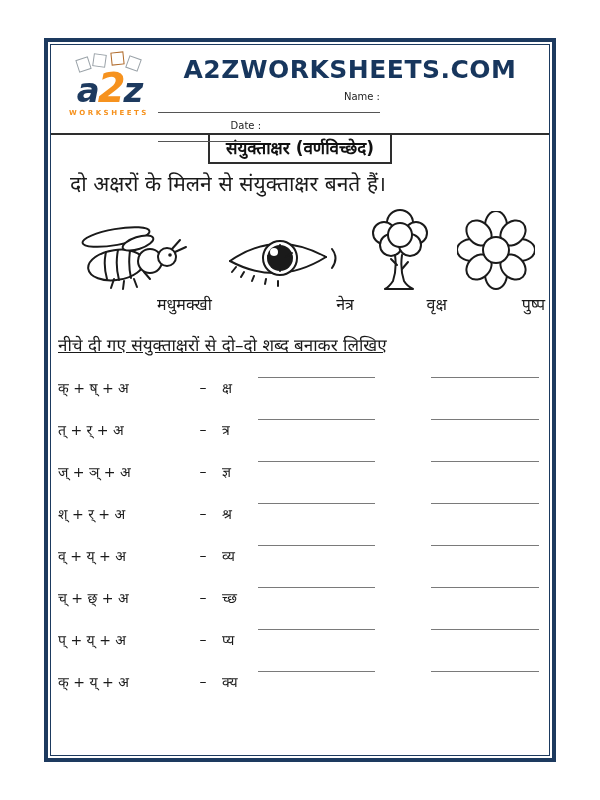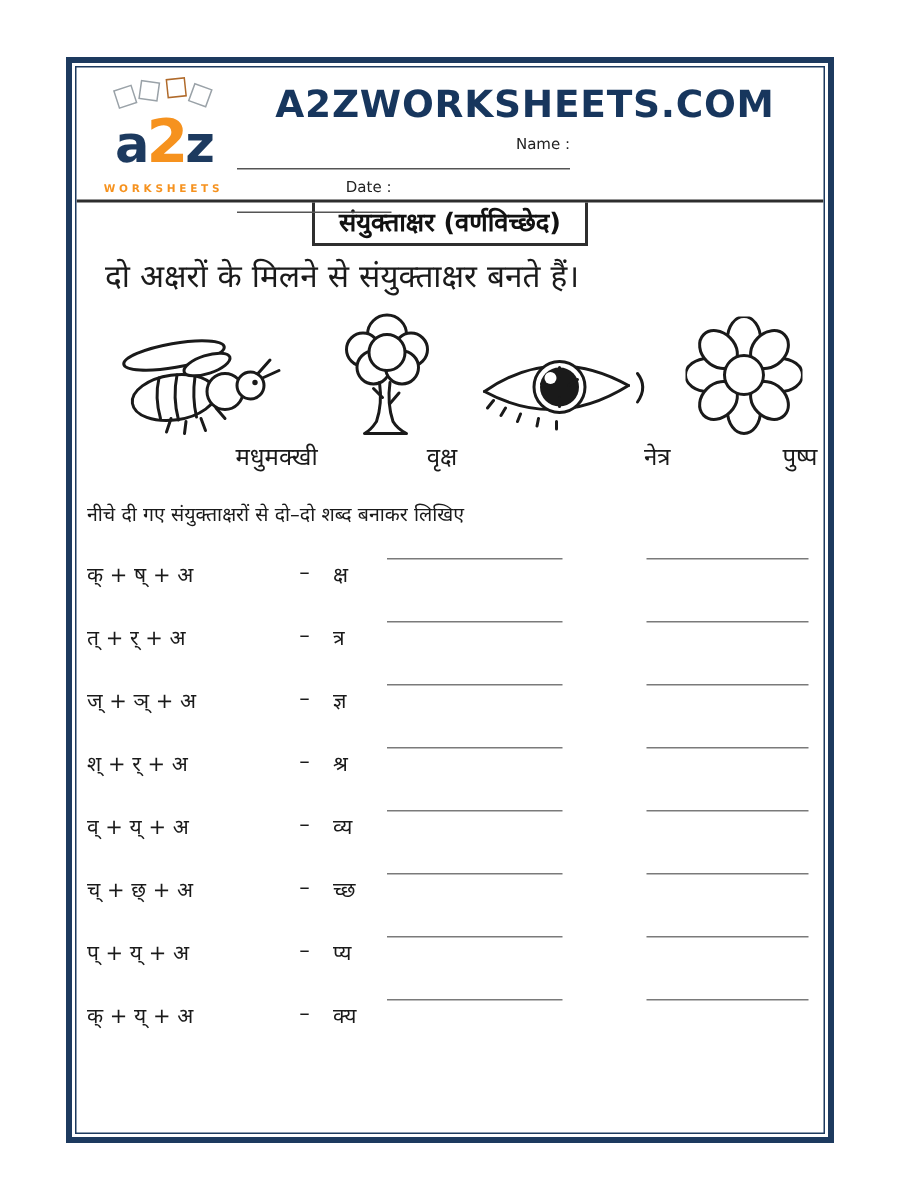--- a/index.html
+++ b/index.html
@@ -19,21 +19,21 @@
   }
   
   .header { position:relative; height:88px; }
   .logo { position:absolute; left:12px; top:10px; width:92px; text-align:center; }
   .notes { position:relative; height:16px; }
   .note { position:absolute; width:13px; height:13px; background:#fff; border:1px solid #9aa2a8; }
   .n1 { left:14px; top:3px; transform:rotate(-18deg); }
   .n2 { left:30px; top:-1px; transform:rotate(8deg); }
   .n3 { left:48px; top:-3px; transform:rotate(-6deg); border-color:#b06a2a; }
   .n4 { left:64px; top:2px; transform:rotate(20deg); }
-  .logo-text { font-weight:900; font-size:34px; line-height:48px; color:#1d3a5f; letter-spacing:-2px; }
+  .logo-text { font-weight:900; font-size:34px; line-height:35px; color:#1d3a5f; letter-spacing:-2px;font-style:italic; }
   .logo-text .two { color:#f6921e; font-size:40px; }
   .logo-sub { font-size:7px; letter-spacing:2.5px; color:#f6921e; font-weight:bold; margin-top:1px; }
   .site-title {
     margin-left:100px; text-align:center; padding-top:10px;
     font-size:25px; font-weight:800; color:#17365d; letter-spacing:0.5px;
   }
   .fields { margin:4px 8px 0 104px; font-size:10px; color:#222; }
   .field-row { display:flex; justify-content:space-between; align-items:flex-end; margin-top:7px; }
   .fgroup { display:flex; align-items:flex-end;flex-direction:column; }
   .blank { display:inline-block; border-bottom:1px solid #555; height:11px; margin-left:3px; }
@@ -49,21 +49,21 @@
     width:max-content; margin:0 auto; border:2px solid #2e2e2e; border-top:none;
     padding:1px 16px 3px; font-size:17px; font-weight:bold; color:#111;
   }
   .intro { margin:5px 19px 0; font-size:21px; }
   
   .images-row { display:flex; align-items:flex-end; margin:8px 4px 0; }
   .img-cell { text-align:right; }
   .c-bee { width:32%; } .c-tree { width:19%; } .c-eye { width:29%; } .c-flower { width:20%; }
   .img-cell svg { display:block; margin:0 auto; }
   .img-label { font-size:16px; margin-top:2px; }
-  .instruction { margin:18px 7px 0; font-size:13px; }
+  .instruction { margin:18px 7px 0; font-size:17px;text-decoration:underline; }
   
   .rows { margin:10px 7px 0; }
   .wrow { display:flex; align-items:center; height:42px; font-size:14px; }
   .expr { width:126px; }
   .dash { width:38px; text-align:center; }
   .result { width:40px; }
   .line1 { flex:1.08; border-bottom:1px solid #7a7a7a; height:1px; transform:translateY(-10px); margin-left:-4px; }
   .gap { width:56px; }
   .line2 { flex:1; border-bottom:1px solid #7a7a7a; height:1px; transform:translateY(-10px); margin-right:3px; }
   svg .ln { fill:none; stroke:#1a1a1a; stroke-width:2; stroke-linecap:round; stroke-linejoin:round; }
@@ -116,45 +116,45 @@
             <circle class="fw" cx="82" cy="42" r="12"></circle>
             <circle class="fw" cx="99" cy="38" r="9"></circle>
             <circle cx="102" cy="36" r="1.8" fill="#1a1a1a"></circle>
             <path class="ln" d="M104 30 l8 -9 M107 33 l11 -5"></path>
             <ellipse class="fw" cx="48" cy="18" rx="34" ry="8" transform="rotate(-10 48 18)"></ellipse>
             <ellipse class="fw" cx="70" cy="24" rx="16" ry="6" transform="rotate(-18 70 24)"></ellipse>
             <path class="ln" d="M46 60 l-3 9 M56 62 l-1 8 M66 60 l3 8 M76 53 l6 7"></path>
           </svg>
           <div class="img-label">मधुमक्खी</div>
         </div>
+        <div class="img-cell c-eye">
+          <svg width="118" height="66" viewBox="0 0 118 66">
+            <path class="ln" d="M6 36 Q52 4 102 32" stroke-width="3"></path>
+            <path class="ln" d="M6 36 Q54 62 102 32"></path>
+            <circle class="fw" cx="56" cy="33" r="17"></circle>
+            <circle cx="56" cy="33" r="13" fill="#1a1a1a"></circle>
+            <circle cx="50" cy="27" r="4" fill="#ffffff"></circle>
+            <path class="ln" d="M44 31 l6 3 M68 28 l-6 4 M56 20 v6 M56 46 v-6" stroke="#ffffff" stroke-width="1.4"></path>
+            <path class="ln" d="M12 42 l-4 5 M20 47 l-3 5 M30 51 l-2 5 M42 54 l-1 5 M54 56 l0 5"></path>
+            <path class="ln" d="M108 24 q7 9 0 19" stroke-width="3"></path>
+          </svg>
+          <div class="img-label">नेत्र</div>
+        </div>
         <div class="img-cell c-tree">
           <svg width="62" height="86" viewBox="0 0 62 86">
             <circle class="fw" cx="31" cy="18" r="13"></circle>
             <circle class="fw" cx="15" cy="28" r="11"></circle>
             <circle class="fw" cx="47" cy="28" r="11"></circle>
             <circle class="fw" cx="22" cy="40" r="11"></circle>
             <circle class="fw" cx="41" cy="40" r="11"></circle>
             <circle class="fw" cx="31" cy="30" r="12" stroke="none"></circle>
             <path class="ln" d="M26 50 q2 14 -2 26 q-4 6 -8 8 h28 q-6 -3 -9 -8 q-4 -12 -2 -26"></path>
             <path class="ln" d="M28 60 l-6 -6 M33 64 l6 -7"></path>
           </svg>
           <div class="img-label">वृक्ष</div>
-        </div>
-        <div class="img-cell c-eye">
-          <svg width="118" height="66" viewBox="0 0 118 66">
-            <path class="ln" d="M6 36 Q52 4 102 32" stroke-width="3"></path>
-            <path class="ln" d="M6 36 Q54 62 102 32"></path>
-            <circle class="fw" cx="56" cy="33" r="17"></circle>
-            <circle cx="56" cy="33" r="13" fill="#1a1a1a"></circle>
-            <circle cx="50" cy="27" r="4" fill="#ffffff"></circle>
-            <path class="ln" d="M44 31 l6 3 M68 28 l-6 4 M56 20 v6 M56 46 v-6" stroke="#ffffff" stroke-width="1.4"></path>
-            <path class="ln" d="M12 42 l-4 5 M20 47 l-3 5 M30 51 l-2 5 M42 54 l-1 5 M54 56 l0 5"></path>
-            <path class="ln" d="M108 24 q7 9 0 19" stroke-width="3"></path>
-          </svg>
-          <div class="img-label">नेत्र</div>
         </div>
         <div class="img-cell c-flower">
           <svg width="78" height="80" viewBox="0 0 78 80">
             <g class="fw">
               <ellipse cx="39" cy="15" rx="11" ry="15"></ellipse>
               <ellipse cx="39" cy="63" rx="11" ry="15"></ellipse>
               <ellipse cx="15" cy="39" rx="15" ry="11"></ellipse>
               <ellipse cx="63" cy="39" rx="15" ry="11"></ellipse>
               <ellipse cx="22" cy="22" rx="11" ry="14" transform="rotate(-45 22 22)"></ellipse>
               <ellipse cx="56" cy="22" rx="11" ry="14" transform="rotate(45 56 22)"></ellipse>

